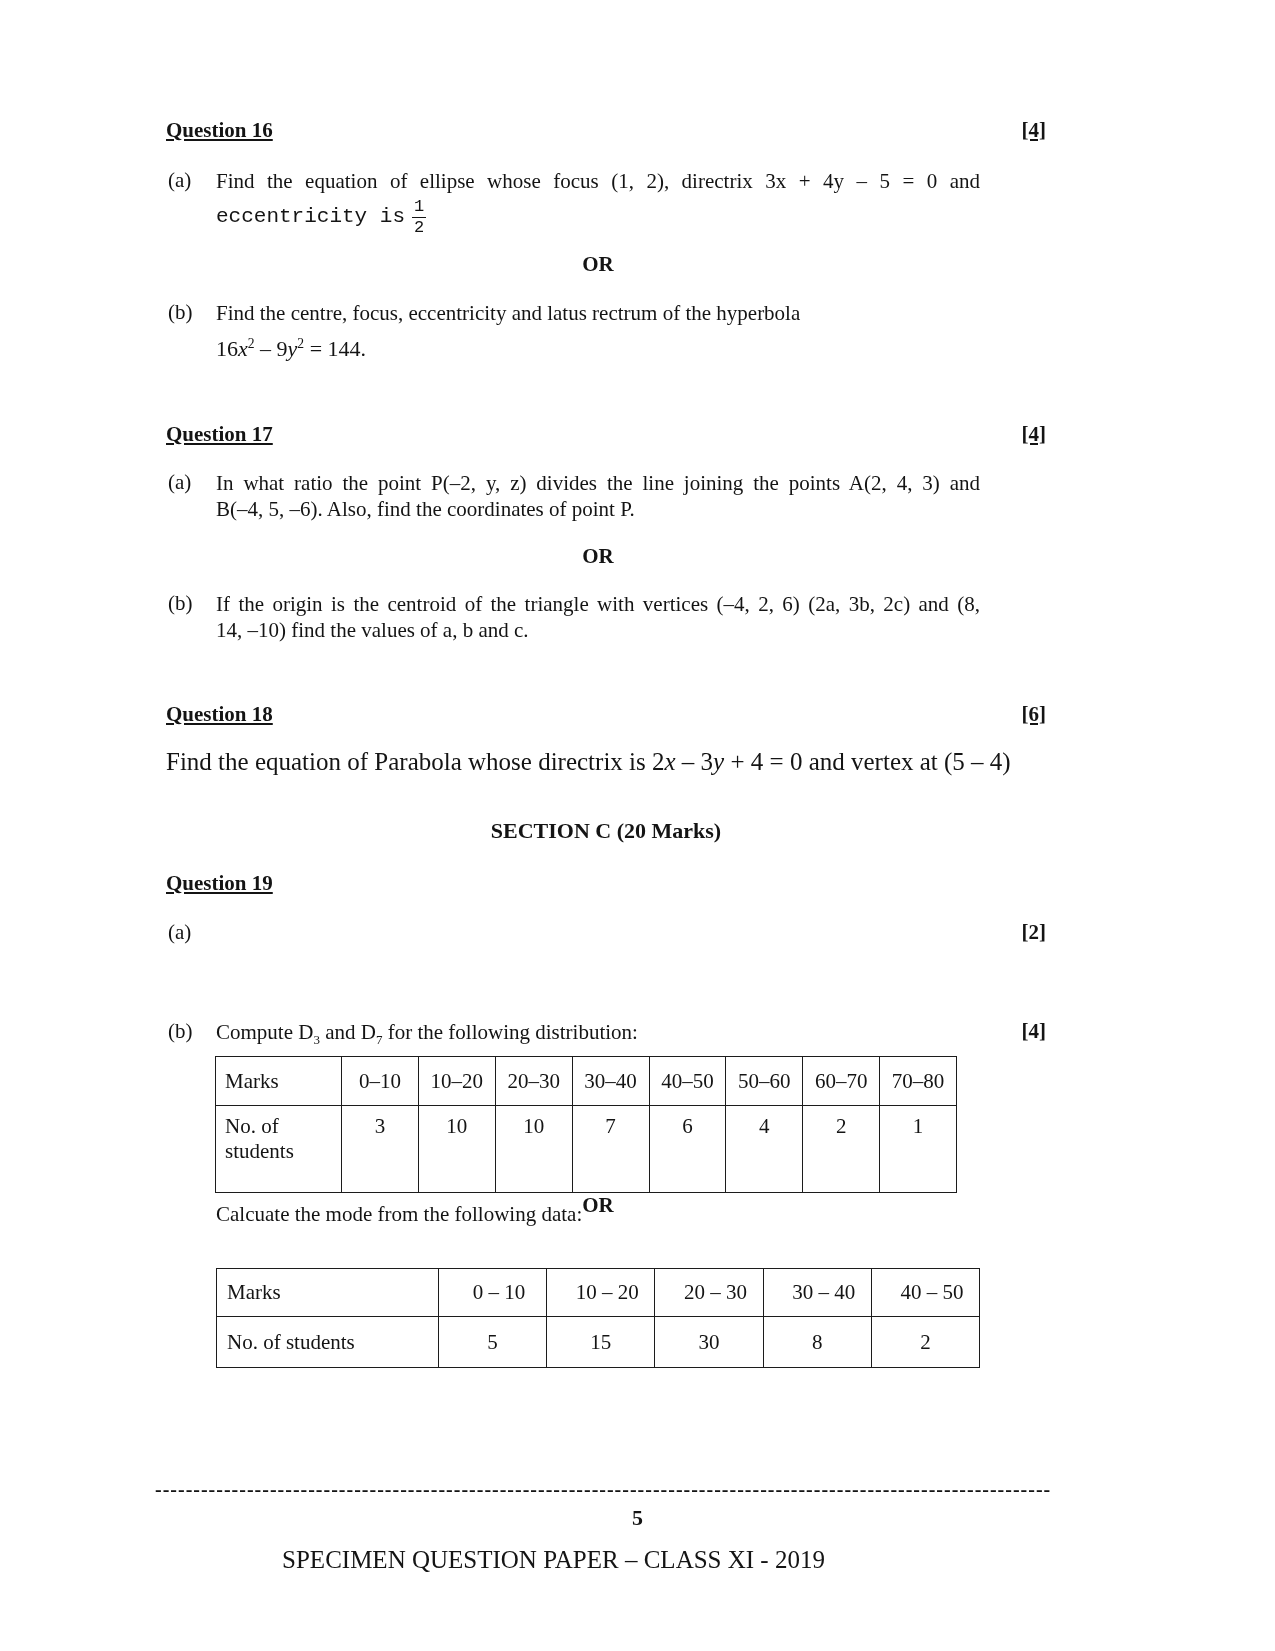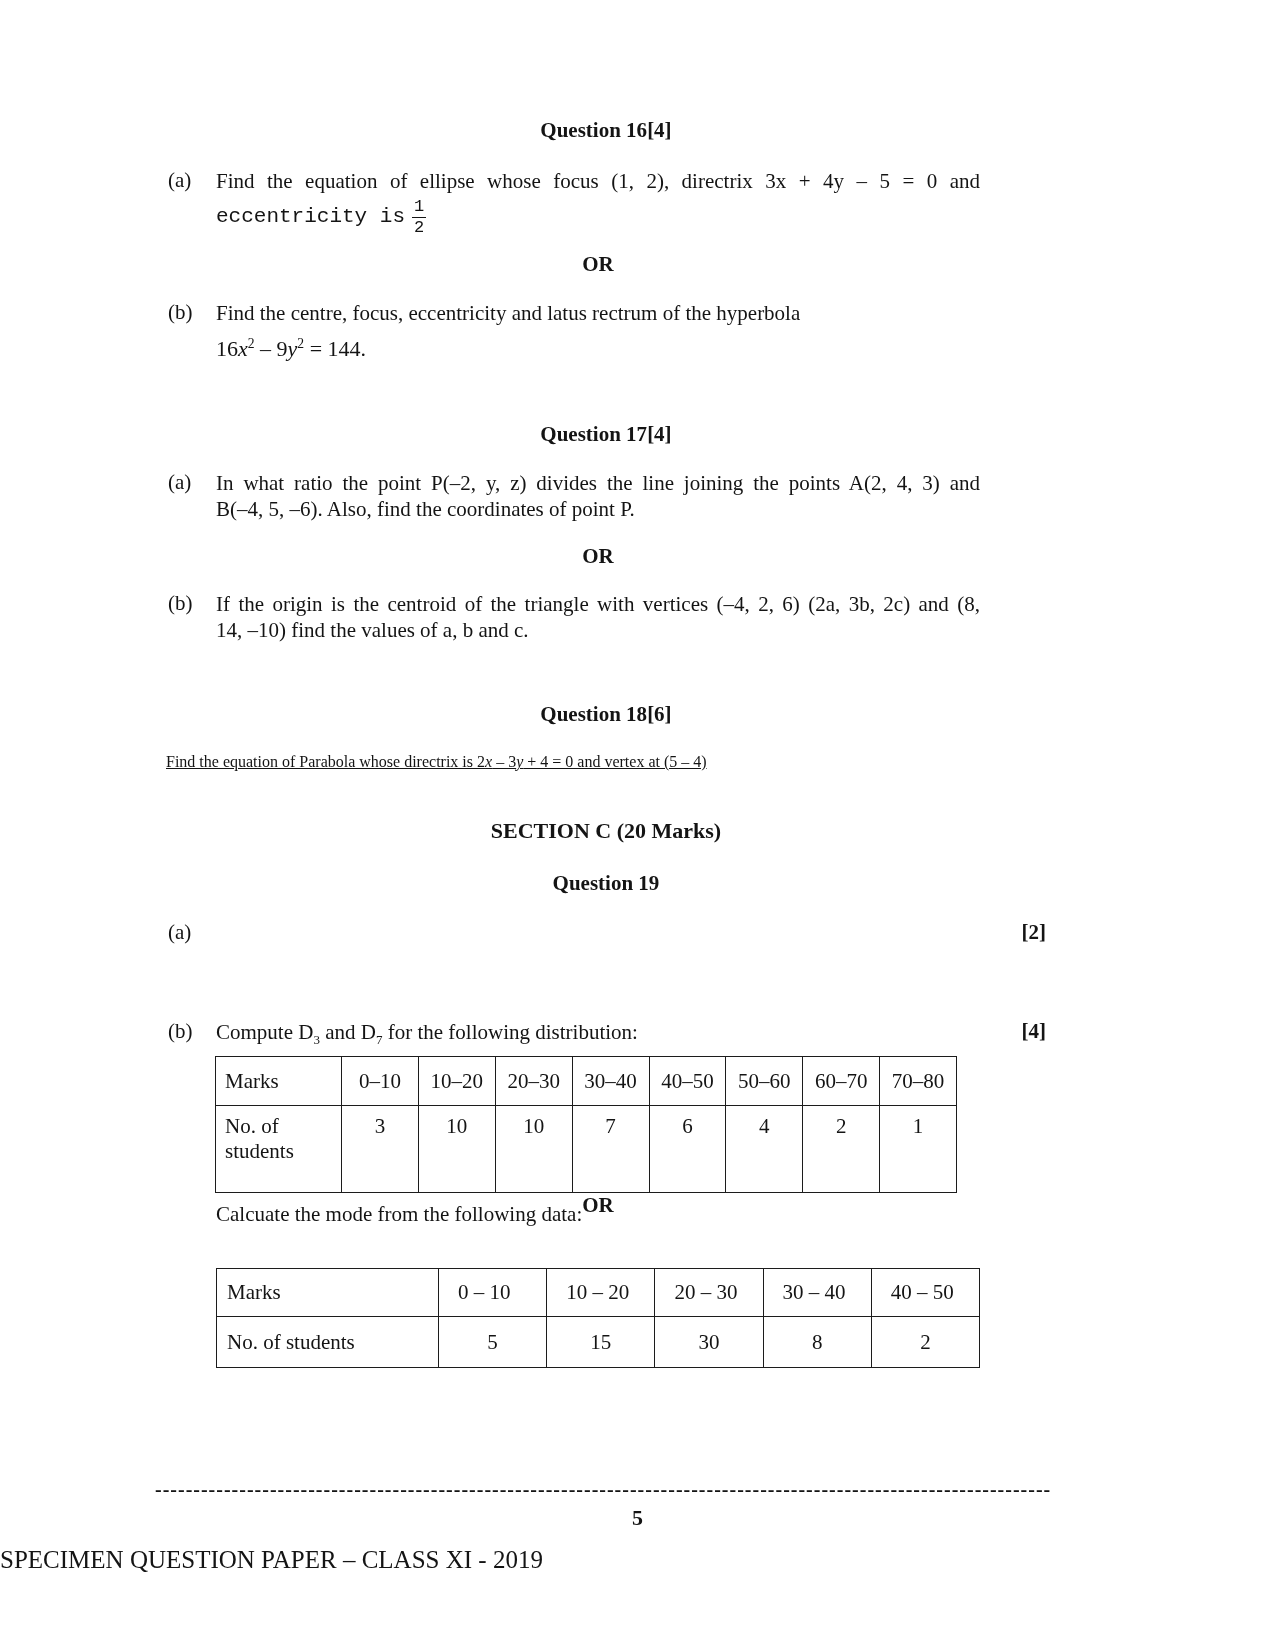--- a/index.html
+++ b/index.html
@@ -7,28 +7,28 @@
     position:relative;
     width:1275px; height:1651px;
     background:#ffffff;
     font-family:"Liberation Serif", serif;
     color:#141414;
     overflow:hidden;
   }
   .abs { position:absolute; }
   .qheader {
     left:166px; width:880px;
-    display:flex; justify-content:center;
-    font-weight:bold; font-size:21px;
+    display:flex; justify-content:space-between;
+    font-weight:bold; font-size:21px;text-decoration:underline;
   }
   .marks { font-weight:bold; font-size:21px; }
   .marks-abs { position:absolute; left:966px; width:80px; text-align:right; font-weight:bold; font-size:21px; }
   .sublabel { left:168px; width:44px; font-size:21px; }
   .subtext  { left:216px; width:764px; font-size:21px; line-height:26px; }
-  .fullpara { left:166px; width:880px; font-size:16px; line-height:26px;text-decoration:underline; }
+  .fullpara { left:166px; width:880px; font-size:25px; line-height:26px; }
   .just { text-align:justify; text-align-last:justify; }
   .or-label { left:216px; width:764px; text-align:center; font-weight:bold; font-size:21px; }
   .section-title { left:166px; width:880px; text-align:center; font-weight:bold; font-size:22px; }
   .eqline { font-size:22px; }
   .eqline i { font-style:italic; }
   sup { font-size:0.62em; vertical-align:super; line-height:0; }
   sub { font-size:0.62em; vertical-align:sub; line-height:0; }
   .fracline { display:flex; align-items:center; height:54px; }
   .frac { display:inline-flex; flex-direction:column; align-items:center;
           font-size:17px; line-height:1.15; margin-left:7px; }
@@ -37,30 +37,30 @@
   table { border-collapse:collapse; table-layout:fixed; }
   td {
     border:1.5px solid #1c1c1c;
     font-size:21px;
     padding:0 6px;
     background:#ffffff;
   }
   .t1 td.hdr { height:48px; vertical-align:middle; text-align:center; }
   .t1 td.val { height:78px; vertical-align:top; padding-top:8px; text-align:center; }
   .t1 td.lbl { text-align:left; padding-left:9px; }
-  .t2 td.hdr { height:47px; vertical-align:middle; text-align:left; padding-left:19px; }
+  .t2 td.hdr { height:47px; vertical-align:middle; text-align:center; padding-left:19px; }
   .t2 td.val { height:50px; vertical-align:middle; text-align:center; }
   .t2 td.lbl { text-align:left; padding-left:10px; }
   .divider {
     left:155px; top:1478px; width:897px; height:26px;
     overflow:hidden; white-space:nowrap;
     font-weight:bold; font-size:20px; letter-spacing:1px;
   }
   .pagenum { left:0; top:1505px; width:1275px; text-align:center; font-weight:bold; font-size:22px; }
-  .footer  { left:0; top:1546px; width:1107px; text-align:left; font-size:25px; }
+  .footer  { left:0; top:1546px; width:1107px; text-align:center; font-size:25px; }
 </style>
 </head>
 <body>
 
 <div class="page">
 
   <div class="abs qheader" style="top:118px;">
     <span>Question 16</span>
     <span class="marks">[4]</span>
   </div>

